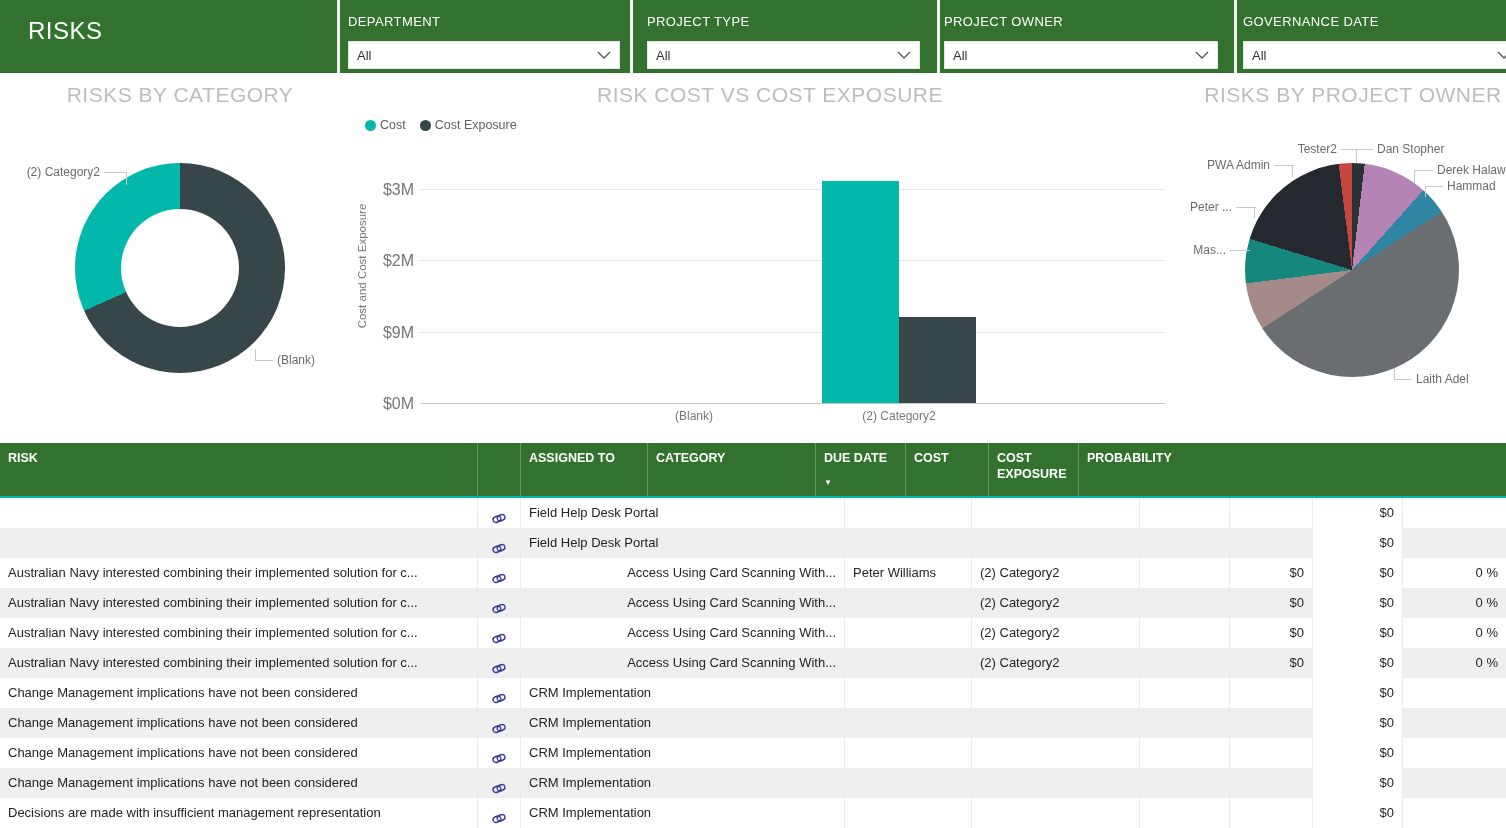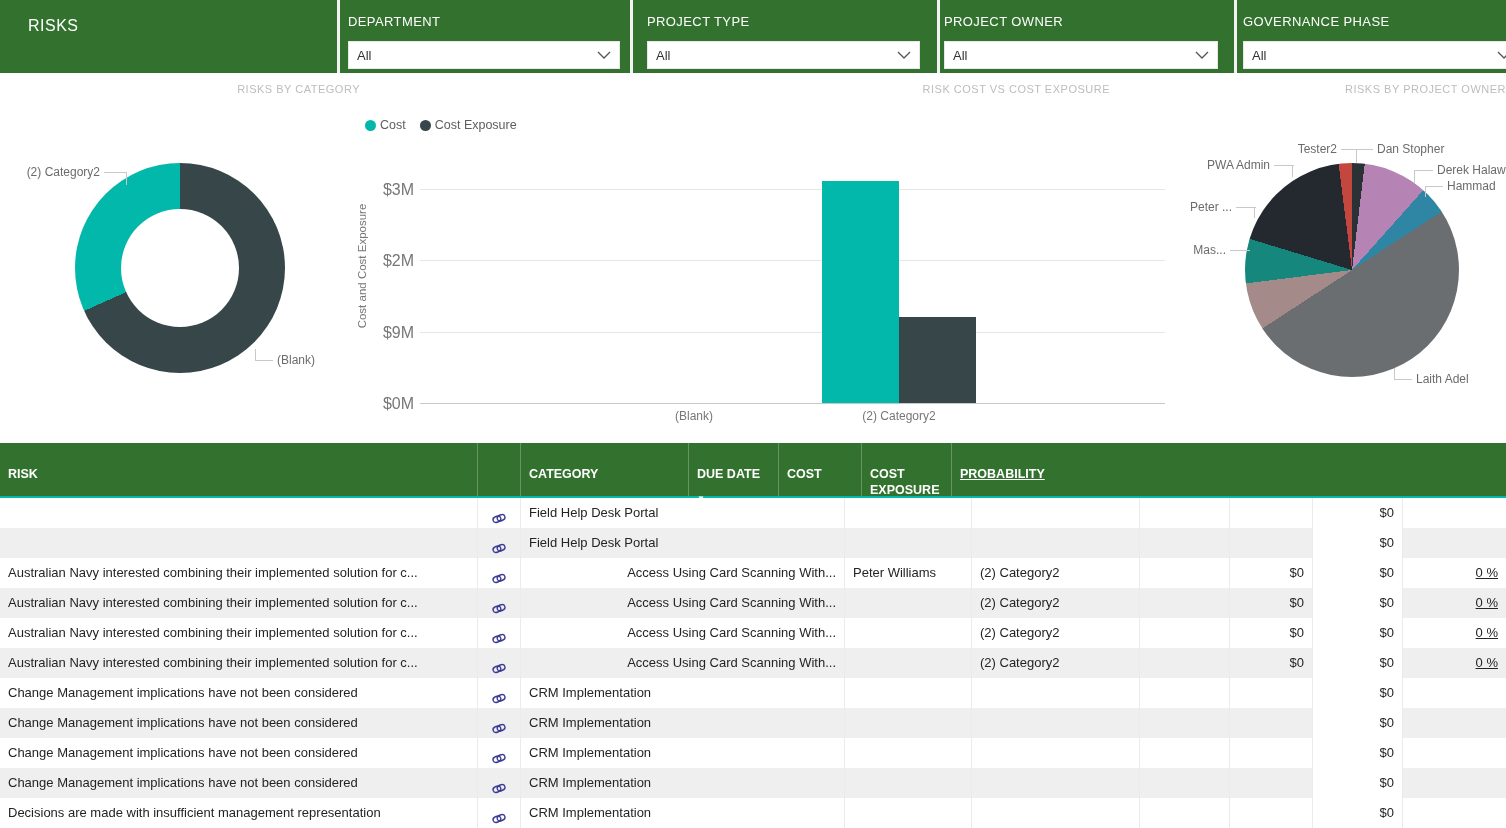--- a/index.html
+++ b/index.html
@@ -2,29 +2,29 @@
 <html><head>
 <meta charset="utf-8">
 <style>
   html,body{margin:0;padding:0;background:#fff;}
   body{width:1506px;height:828px;overflow:hidden;font-family:"Liberation Sans",sans-serif;}
   #page{position:relative;width:1506px;height:828px;background:#fff;overflow:hidden;}
 
   
   .topbar{position:absolute;left:0;top:0;width:1506px;height:73px;background:#33722E;}
   .topbar-divider{position:absolute;top:0;width:3px;height:73px;background:#f2f2f2;}
-  .report-title{position:absolute;left:28px;top:17px;color:#fff;font-size:16px;font-weight:300;letter-spacing:.5px;}
+  .report-title{position:absolute;left:28px;top:17px;color:#fff;font-size:24px;font-weight:300;letter-spacing:.5px;}
   .filter{position:absolute;top:0;height:73px;}
   .filter-label{position:absolute;top:14px;left:0;color:#fff;font-size:13px;letter-spacing:.4px;}
   .select-box{position:absolute;top:41px;left:0;height:28px;background:#fff;border:1px solid #e8e8e8;box-sizing:border-box;display:flex;align-items:center;justify-content:space-between;padding:11px 8px;cursor:pointer;}
   .select-value{font-size:13px;color:#333;}
   .chevron{width:14px;height:8px;flex:0 0 auto;}
 
   
-  .chart-title{position:absolute;top:83px;font-size:11px;color:#BDBDBD;text-align:right;letter-spacing:.5px;white-space:nowrap;}
+  .chart-title{position:absolute;top:83px;font-size:21px;color:#BDBDBD;text-align:center;letter-spacing:.5px;white-space:nowrap;}
 
   
   .donut{position:absolute;left:75px;top:163px;width:210px;height:210px;border-radius:50%;}
   .donut-hole{position:absolute;left:46px;top:46px;width:118px;height:118px;border-radius:50%;background:#fff;}
   .cat-label,.pie-label{position:absolute;font-size:12px;color:#6b6b6b;white-space:nowrap;}
   .leader{position:absolute;background:#c9c9c9;}
 
   
   .legend{position:absolute;left:365px;top:118px;display:flex;gap:14px;align-items:center;}
   .legend-item{display:flex;align-items:center;gap:4px;cursor:pointer;}
@@ -36,39 +36,39 @@
   .ytick{position:absolute;width:36px;text-align:right;font-size:16px;color:#777;}
   .bar{position:absolute;cursor:pointer;}
   .xtick{position:absolute;width:140px;text-align:center;font-size:12px;color:#777;}
 
   
   .pie{position:absolute;left:1245px;top:163px;width:214px;height:214px;border-radius:50%;}
 
   
   .grid{position:absolute;left:0;top:443px;width:1506px;}
   .grid-header{display:flex;background:#33722E;border-bottom:2px solid #01B8AA;height:55px;box-sizing:border-box;}
-  .grid-header .cell{color:#fff;font-size:12.5px;font-weight:600;padding:23px 8px 0 8px;box-sizing:border-box;line-height:1.3;cursor:pointer;border-right:1px solid rgba(255,255,255,.25);}
+  .grid-header .cell{color:#fff;font-size:12.5px;font-weight:600;padding:7px 8px 0 8px;box-sizing:border-box;line-height:1.3;cursor:pointer;border-right:1px solid rgba(255,255,255,.25);}
   .grid-header .cell:last-child{border-right:none;}
   .sort-arrow{display:block;font-size:8px;color:#fff;margin-top:12px;}
   .grid-row{display:flex;height:30px;background:#fff;}
   .grid-row.alt{background:#EFEFEF;}
   .grid-row .cell{font-size:13px;color:#252423;line-height:30px;padding:0 8px;box-sizing:border-box;white-space:nowrap;overflow:hidden;border-right:1px solid #ebebeb;}
   .grid-row .cell:last-child{border-right:none;}
   .cell.right{text-align:right;}
   .cell.center{text-align:center;padding:0;}
   .cell.exposure-bg{background:#fff;}
   .col-risk{width:478px;}
   .col-link{width:43px;}
   .col-project{width:324px;}
   .col-assigned_to{width:127px;}
   .col-category{width:168px;}
   .col-due_date{width:90px;}
   .col-cost{width:83px;}
   .col-cost_exposure{width:90px;}
-  .col-probability{width:103px;text-decoration:underline;}
+  .col-probability{width:103px;}
   .link-icon-wrap{display:inline-block;vertical-align:middle;margin-top:8px;cursor:pointer;}
 </style>
 </head>
 <body>
 
 <div id="page">
 
   <div class="topbar">
     <div class="report-title">RISKS</div>
     <div class="topbar-divider" style="left:337px"></div>
@@ -97,21 +97,21 @@
     <div class="filter" style="left:944px;width:274px">
       <div class="filter-label">PROJECT OWNER</div>
       <div class="select-box" style="width:274px">
         <span class="select-value">All</span>
         <svg class="chevron" viewBox="0 0 14 8">
             <polyline points="1,1 7,7 13,1" fill="none" stroke="#555" stroke-width="1.3"></polyline>
           </svg>
       </div>
     </div>
     <div class="filter" style="left:1243px;width:277px">
-      <div class="filter-label">GOVERNANCE PHASE</div>
+      <div class="filter-label">GOVERNANCE DATE</div>
       <div class="select-box" style="width:277px">
         <span class="select-value">All</span>
         <svg class="chevron" viewBox="0 0 14 8">
             <polyline points="1,1 7,7 13,1" fill="none" stroke="#555" stroke-width="1.3"></polyline>
           </svg>
       </div>
     </div>
   </div>
 
   <div class="chart-title" style="left:0;width:360px">RISKS BY CATEGORY</div>
@@ -180,20 +180,21 @@
       <div class="leader" style="left: 1292px; top: 165px; width: 1px; height: 12px;"></div>
       <div class="pie-label" style="left: 1270px; top: 142px; width: 67px; text-align: right;">Tester2</div>
       <div class="leader" style="left: 1341px; top: 149px; width: 17px; height: 1px;"></div>
       <div class="leader" style="left: 1356px; top: 149px; width: 1px; height: 14px;"></div>
     </div>
 
   <div class="grid">
     <div class="grid-header" id="grid-header">
         <div class="cell col-risk">RISK</div>
         <div class="cell col-link"></div>
+        <div class="cell col-assigned_to">ASSIGNED TO</div>
         <div class="cell col-category">CATEGORY</div>
         <div class="cell col-due_date">DUE DATE<span class="sort-arrow">▼</span></div>
         <div class="cell col-cost">COST</div>
         <div class="cell col-cost_exposure">COST EXPOSURE</div>
         <div class="cell col-probability">PROBABILITY</div>
       </div>
     <div id="grid-body">
         <div class="grid-row">
           <div class="cell col-risk"></div>
           <div class="cell col-link center"><span class="link-icon-wrap"><svg width="16" height="13" viewBox="0 0 16 13">

